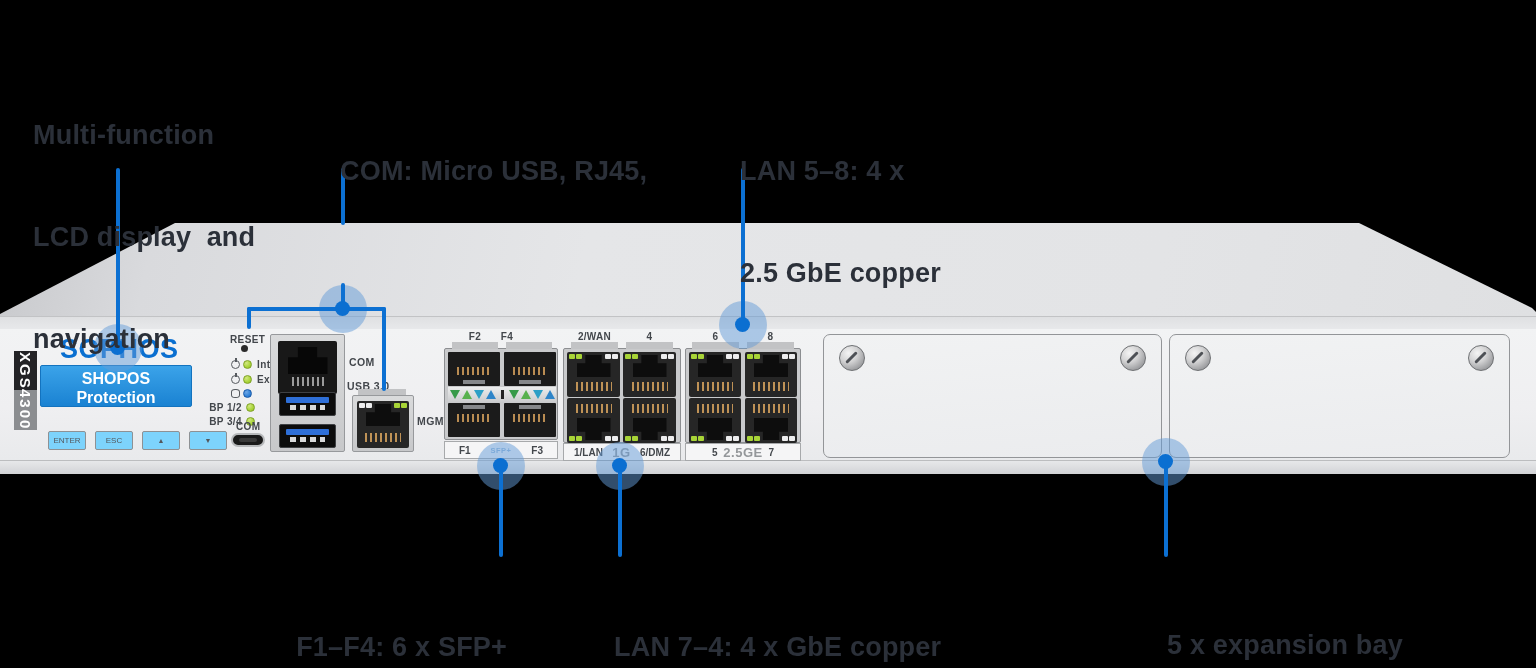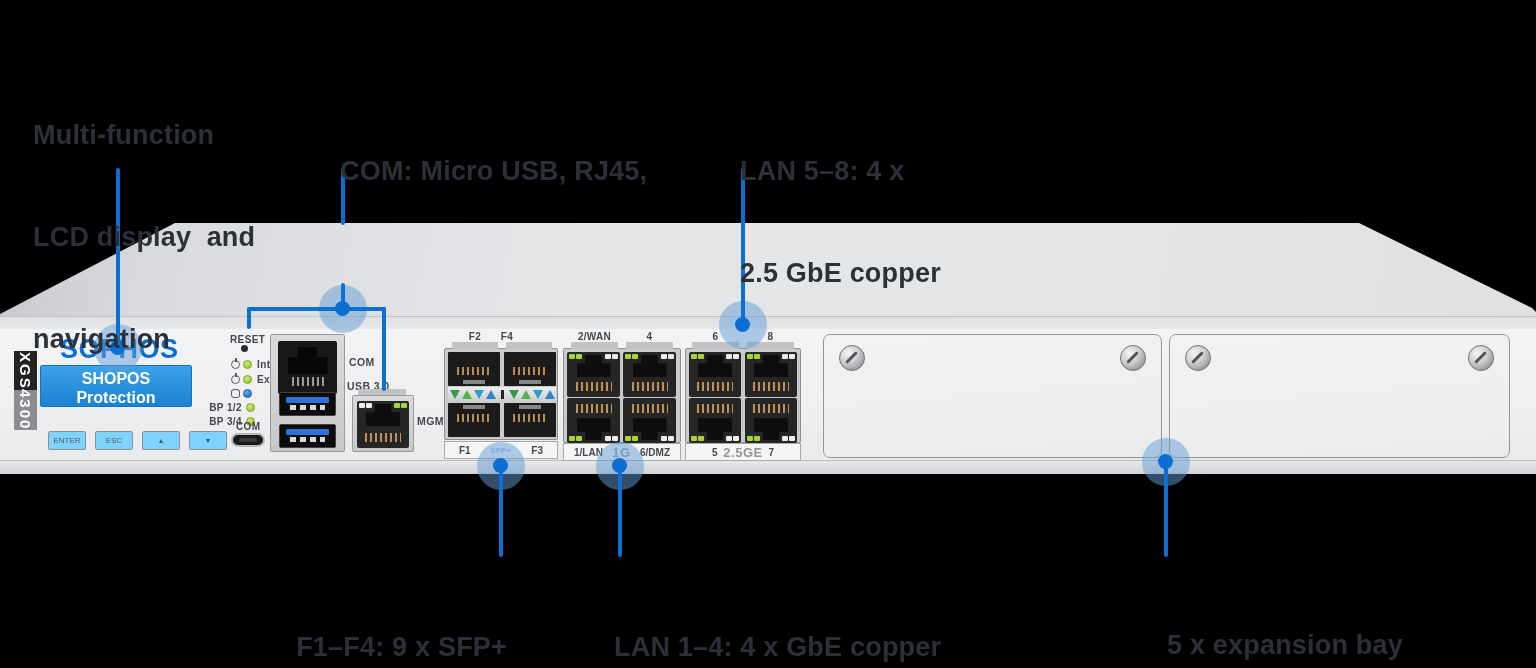--- a/index.html
+++ b/index.html
@@ -332,25 +332,25 @@
     <div>navigation</div>
   </div>
   <div class="callout" style="left:340px;top:86px;">
     <div>COM: Micro USB, RJ45,</div>
   </div>
   <div class="callout" style="left:740px;top:86px;">
     <div>LAN 5–8: 4 x</div>
     <div>2.5 GbE copper</div>
   </div>
   <div class="callout right" style="left:295px;top:562px;width:212px;">
-    <div>F1–F4: 9 x SFP+</div>
+    <div>F1–F4: 6 x SFP+</div>
     
   </div>
   <div class="callout" style="left:614px;top:562px;">
-    <div>LAN 1–4: 4 x GbE copper</div>
+    <div>LAN 7–4: 4 x GbE copper</div>
     
   </div>
   <div class="callout" style="left:1167px;top:560px;">
     <div>5 x expansion bay</div>
     
   </div>
 
 </div>
 
 </body></html>

